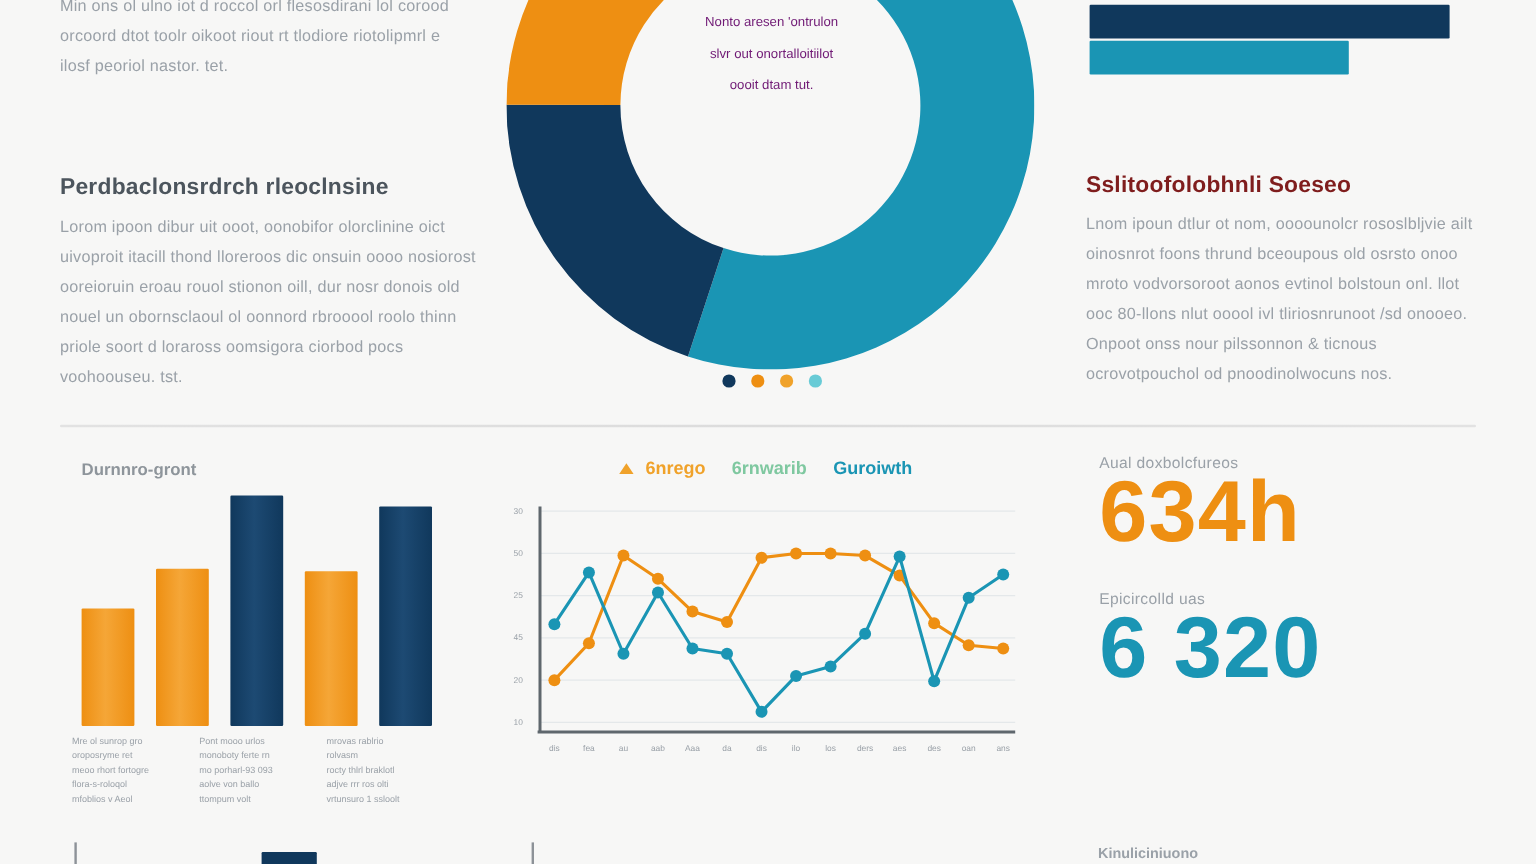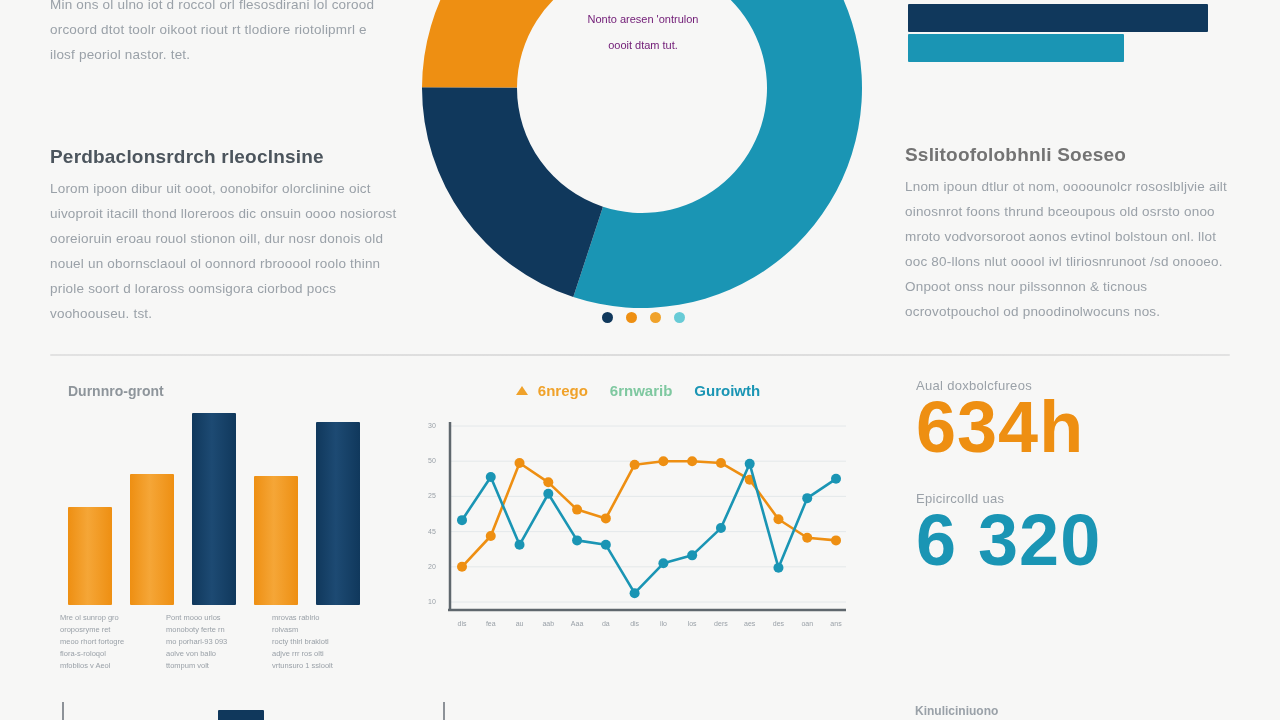--- a/index.html
+++ b/index.html
@@ -14,21 +14,21 @@
 
   
   .blur{filter:blur(0.55px);}
   .bodytext{
     color:#9aa1a8;font-size:13.5px;line-height:25px;letter-spacing:.2px;
   }
   .heading{
     font-size:19px;font-weight:700;letter-spacing:.2px;
   }
   .heading.dark{color:#4c555d;}
-  .heading.orange{color:#737373;}
+  .heading.orange{color:#7f1d1d;}
 
   
   #topleft{position:absolute;left:50px;top:-8px;width:340px;}
   #topleft .p1{margin:0;}
   #topleft-head{position:absolute;left:50px;top:146px;width:360px;}
   #topleft-body{position:absolute;left:50px;top:176px;width:350px;}
 
   
   #donut-wrap{position:absolute;left:422px;top:-132px;width:440px;height:440px;}
   #donut-wrap svg{display:block;}
@@ -110,20 +110,21 @@
           <path d="M151.28631792730891,428.9938513354235 A220,220 0 0 1 0.0013403152861144463,219.23205668865086
                L95.0007615427762,219.5636685730971 A125,125 0 0 0 180.95813518597097,338.7465064405816 Z" fill="#10385c"></path>
           <path d="M0.0013403152861144463,219.23205668865086 A220,220 0 0 1 127.02398241704601,20.612286851937057
                L167.17271728241252,106.71152662041878 A125,125 0 0 0 95.0007615427762,219.5636685730971 Z" fill="#ee8f12"></path>
         </g>
     </svg>
   </div>
 
   <div id="donut-center-text" class="blur">
     <div>Nonto aresen 'ontrulon</div>
+    <div>slvr out onortalloitiilot</div>
     <div>oooit dtam tut.</div>
   </div>
 
   <div id="dots">
       <span class="dot" style="background: rgb(16, 56, 92);"></span>
       <span class="dot" style="background: rgb(238, 143, 18);"></span>
       <span class="dot" style="background: rgb(240, 162, 42);"></span>
       <span class="dot" style="background: rgb(104, 203, 214);"></span>
     </div>
 

